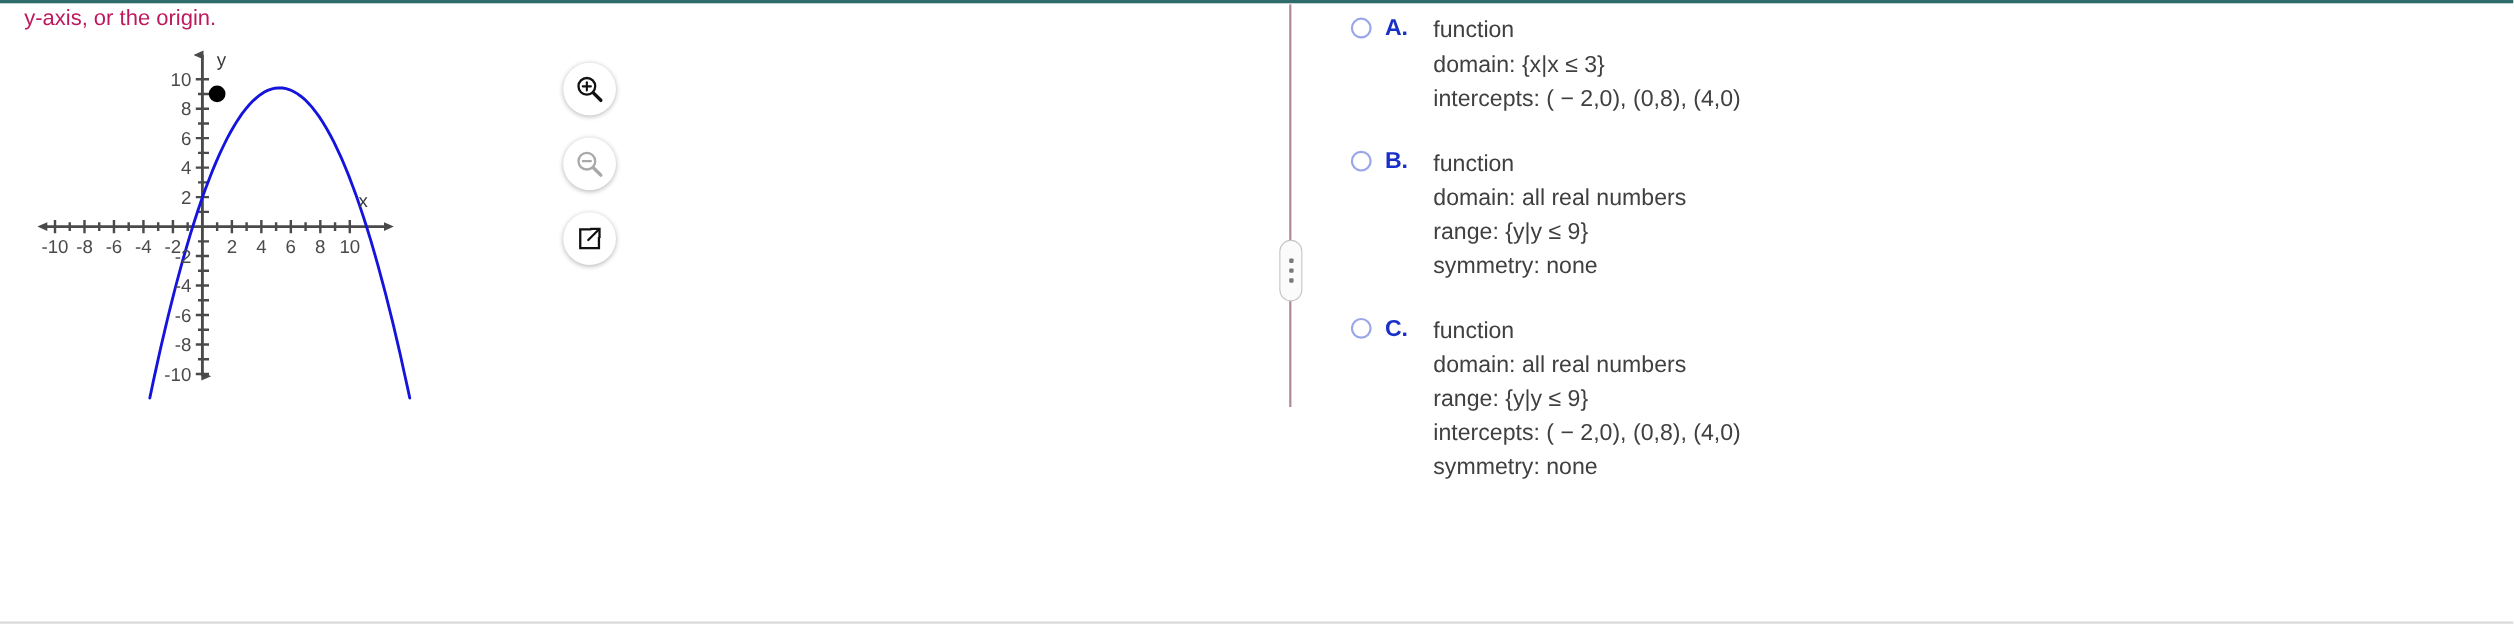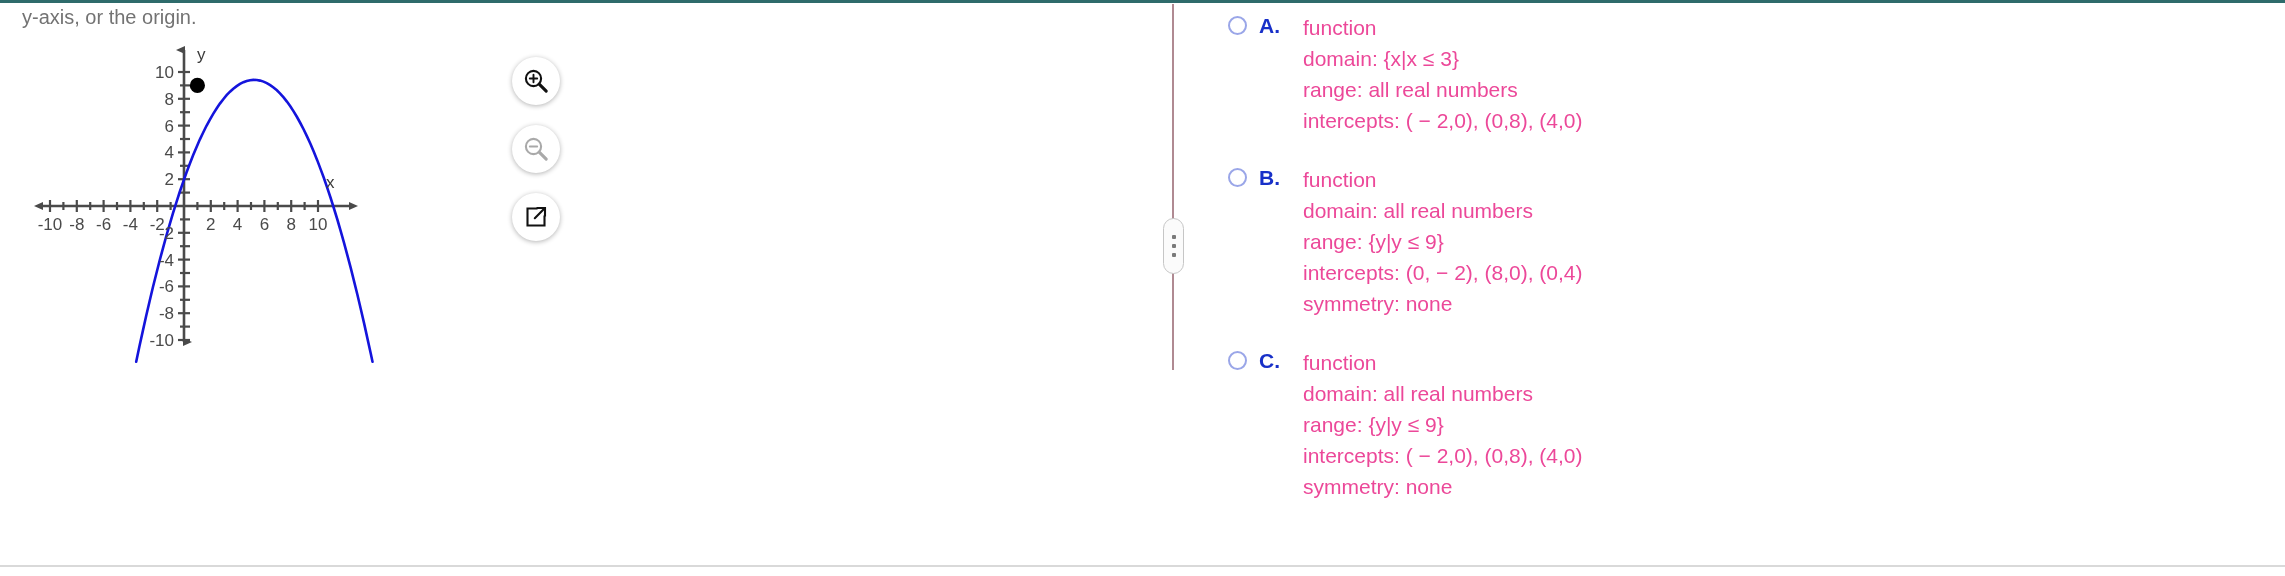--- a/index.html
+++ b/index.html
@@ -32,21 +32,21 @@
     left: 0; top: 565px;
     width: 2285px; height: 2px;
     background: #d9d9d9;
   }
 
   
   .stem {
     position: absolute;
     left: 22px; top: 4px;
     font-size: 20px;
-    color: #737373;
+    color: #be185d;
     line-height: 26px;
     white-space: nowrap;
   }
 
   
   .graph-panel {
     position: absolute;
     left: 20px; top: 36px;
     width: 500px; height: 330px;
   }
@@ -125,21 +125,21 @@
     width: 44px;
     margin-left: 12px;
     font-size: 21px;
     font-weight: bold;
     color: #1830c8;
     line-height: 28px;
   }
   .choice-body {
     flex: 1 1 auto;
     font-size: 21px;
-    color: #ec4899;
+    color: #404040;
     line-height: 31px;
   }
   .choice-body div { white-space: nowrap; }
 </style>
 </head>
 <body>
 
 <div id="page">
 
   <div class="top-rule"></div>
@@ -300,33 +300,31 @@
   </div>
 
   <div class="choices">
 
     <div class="choice">
       <div class="radio"></div>
       <div class="choice-letter">A.</div>
       <div class="choice-body">
         <div>function</div>
         <div>domain: {x|x ≤ 3}</div>
-        <div>range: all real numbers</div>
         <div>intercepts: ( − 2,0), (0,8), (4,0)</div>
       </div>
     </div>
 
     <div class="choice">
       <div class="radio"></div>
       <div class="choice-letter">B.</div>
       <div class="choice-body">
         <div>function</div>
         <div>domain: all real numbers</div>
         <div>range: {y|y ≤ 9}</div>
-        <div>intercepts: (0, − 2), (8,0), (0,4)</div>
         <div>symmetry: none</div>
       </div>
     </div>
 
     <div class="choice">
       <div class="radio"></div>
       <div class="choice-letter">C.</div>
       <div class="choice-body">
         <div>function</div>
         <div>domain: all real numbers</div>

